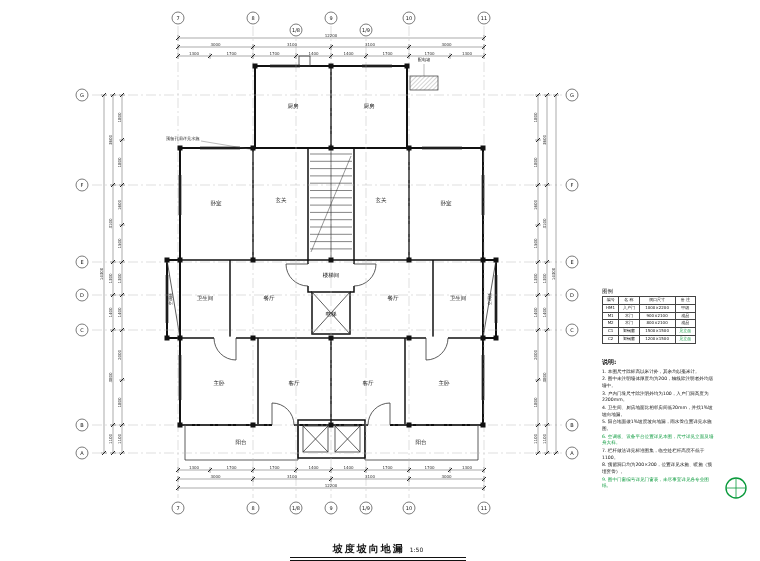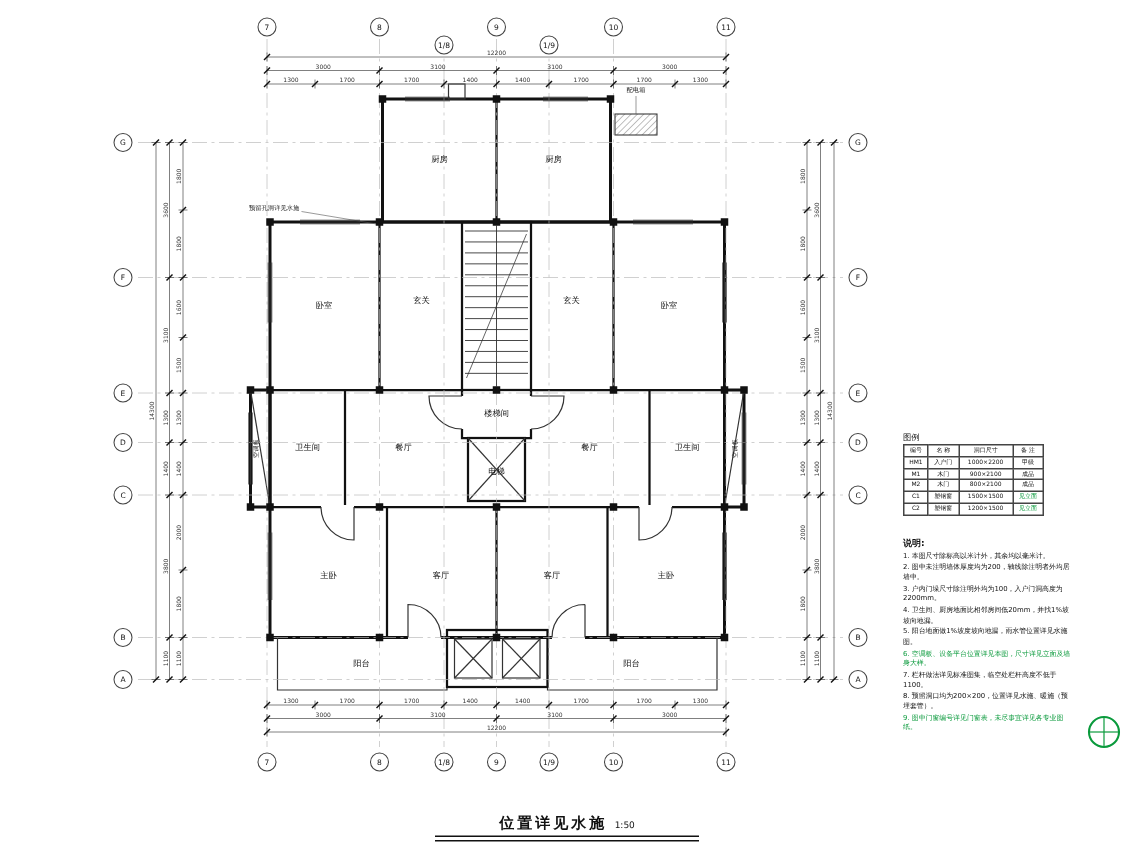--- a/index.html
+++ b/index.html
@@ -554,21 +554,21 @@
           <div class="note-item">5. 阳台地面做1%坡度坡向地漏，雨水管位置详见水施图。</div>
           <div class="note-item green">6. 空调板、设备平台位置详见本图，尺寸详见立面及墙身大样。</div>
           <div class="note-item">7. 栏杆做法详见标准图集，临空处栏杆高度不低于1100。</div>
           <div class="note-item">8. 预留洞口均为200×200，位置详见水施、暖施（预埋套管）。</div>
           <div class="note-item green">9. 图中门窗编号详见门窗表，未尽事宜详见各专业图纸。</div>
         </div>
     </div>
   </aside>
 
   <div class="title-block">
-    <span class="title-text">位置详见水施</span><span class="scale">1:50</span>
+    <span class="title-text">坡度坡向地漏</span><span class="scale">1:50</span>
     <div class="u1"></div>
     <div class="u2"></div>
   </div>
 
   <svg class="stamp" viewBox="0 0 32 32">
     <circle cx="16" cy="16" r="10" fill="none" style="stroke:var(--green,#0a9a3c)" stroke-width="1.4"></circle>
     <line x1="16" y1="6" x2="16" y2="26" style="stroke:var(--green,#0a9a3c)" stroke-width="0.8"></line>
     <line x1="6" y1="16" x2="26" y2="16" style="stroke:var(--green,#0a9a3c)" stroke-width="0.8"></line>
   </svg>
 </div>

